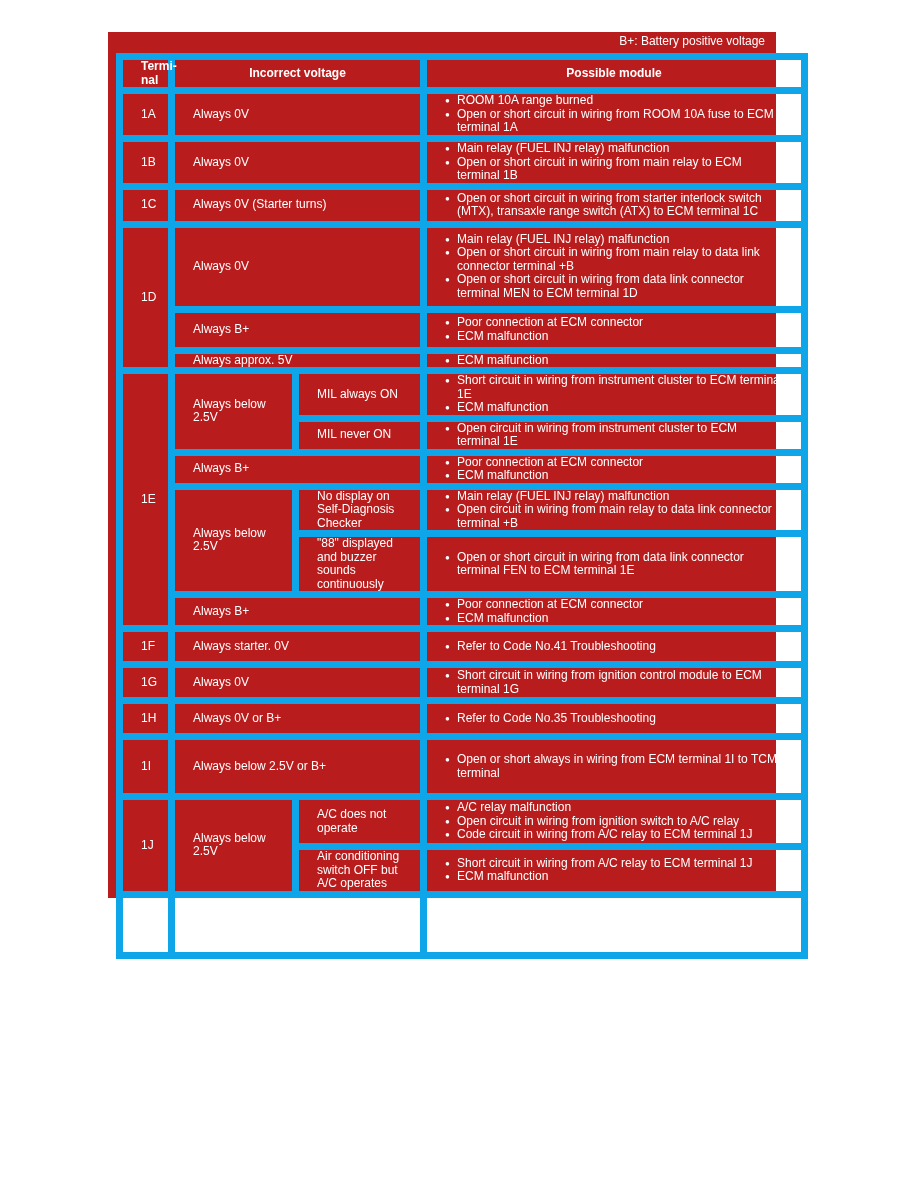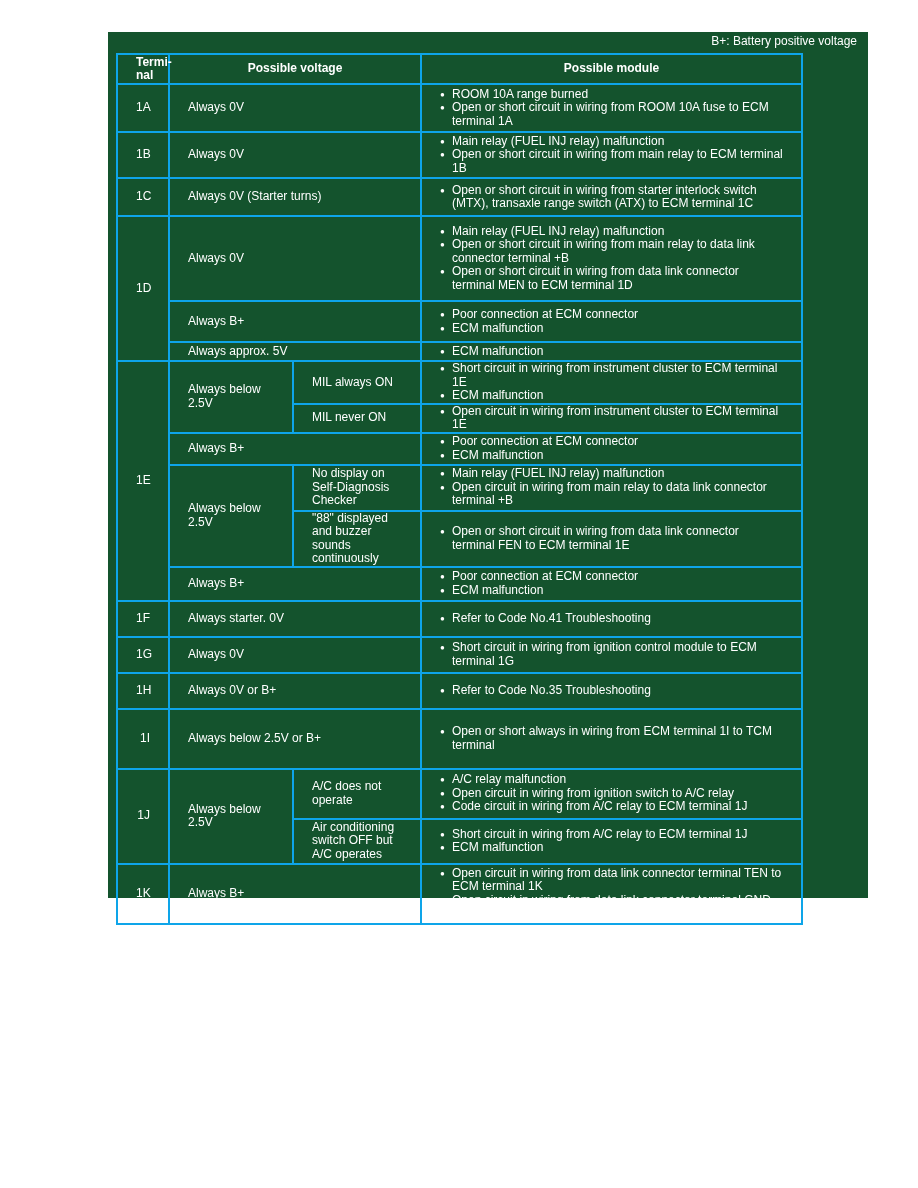--- a/index.html
+++ b/index.html
@@ -1,20 +1,20 @@
 <!DOCTYPE html>
 <html><head>
 <meta charset="utf-8">
 <style>
   html, body { margin:0; padding:0; background:#ffffff; }
   body { width:918px; height:1188px; position:relative; font-family:"Liberation Sans", sans-serif; }
-  .sheet { position:absolute; left:108px; top:32px; width:760px; height:866px; background:#14532d; }
+  .sheet { position:absolute; left:108px; top:32px; width:668px; height:866px; background:#b91c1c; }
   .note { position:absolute; right:11px; top:2px; color:#fff; font-size:12px; }
   table.grid { position:absolute; left:8px; top:21px; width:685px; border-collapse:collapse; color:#fff; font-size:12px; table-layout:fixed; }
-  table.grid td, table.grid th { border:2px solid #0ea5e9; padding:0 18px; vertical-align:middle; line-height:13.5px;margin-left:29px; }
+  table.grid td, table.grid th { border:7px solid #0ea5e9; padding:0 18px; vertical-align:middle; line-height:13.5px;margin-left:29px; }
   table.grid th { font-weight:bold; text-align:center; font-size:12px; }
   .term { text-align:right; }
   .cause ul { margin:0; padding:0; list-style:none; }
   .cause li { position:relative; padding-left:12px; }
   .cause li::before { content:"\25CF"; position:absolute; left:0; top:0; font-size:8px; }
 </style>
 </head>
 <body>
 
 <div class="sheet">
@@ -23,21 +23,21 @@
   <table class="grid">
     <colgroup>
       <col style="width:52px">
         <col style="width:124px">
         <col style="width:128px">
         <col style="width:381px">
     </colgroup>
     <tbody>
         <tr style="height:30px">
       <th><span>Termi-</span><br><span>nal</span></th>
-      <th colspan="2">Possible voltage</th>
+      <th colspan="2">Incorrect voltage</th>
       <th>Possible module</th>
     </tr>
 
     <tr style="height:48px">
       <td class="term">1A</td>
       <td colspan="2">Always 0V</td>
       <td class="cause">
             <ul>
         <li>ROOM 10A range burned</li>
         <li>Open or short circuit in wiring from ROOM 10A fuse to ECM terminal 1A</li>

